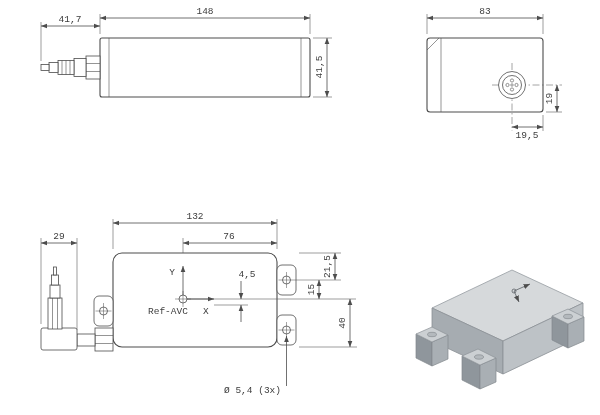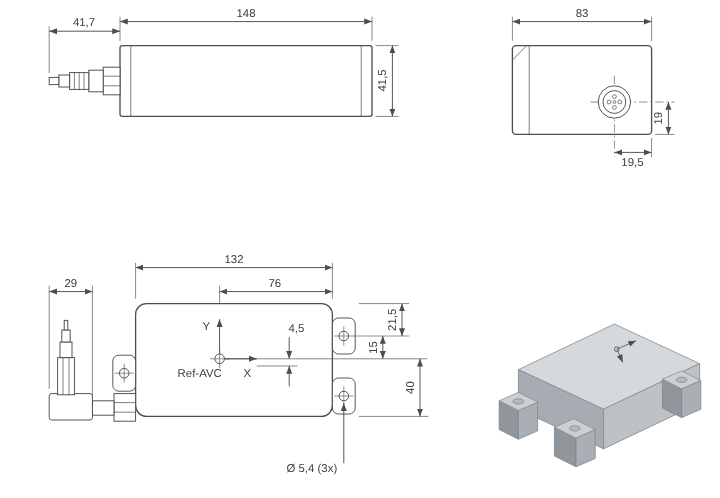--- a/index.html
+++ b/index.html
@@ -1,17 +1,17 @@
 <!DOCTYPE html>
 <html><head>
 <meta charset="utf-8">
 <style>
   html,body{margin:0;padding:0;background:#fff;}
   .canvas{width:600px;height:415px;background:#ffffff;position:relative;overflow:hidden;
-          font-family:Liberation Sans, sans-serif;}
+          font-family:Liberation Mono, monospace;}
   svg{display:block;}
   .outline{stroke:#4d4d4d;stroke-width:1.1;fill:#ffffff;}
   .outline-thin{stroke:#4d4d4d;stroke-width:0.8;fill:#ffffff;}
   .detail{stroke:#4d4d4d;stroke-width:0.6;fill:none;}
   .ext{stroke:#5a5a5a;stroke-width:0.6;fill:none;}
   .dim{stroke:#4d4d4d;stroke-width:0.8;fill:none;}
   .cl{stroke:#5a5a5a;stroke-width:0.55;fill:none;stroke-dasharray:7 2.5 1.5 2.5;}
   .crossline{stroke:#5a5a5a;stroke-width:0.55;fill:none;}
   text.dimtext{font-size:9.5px;fill:#3d3d3d;}
   .iso-top{fill:#d6d9db;stroke:#969ca1;stroke-width:0.8;}

